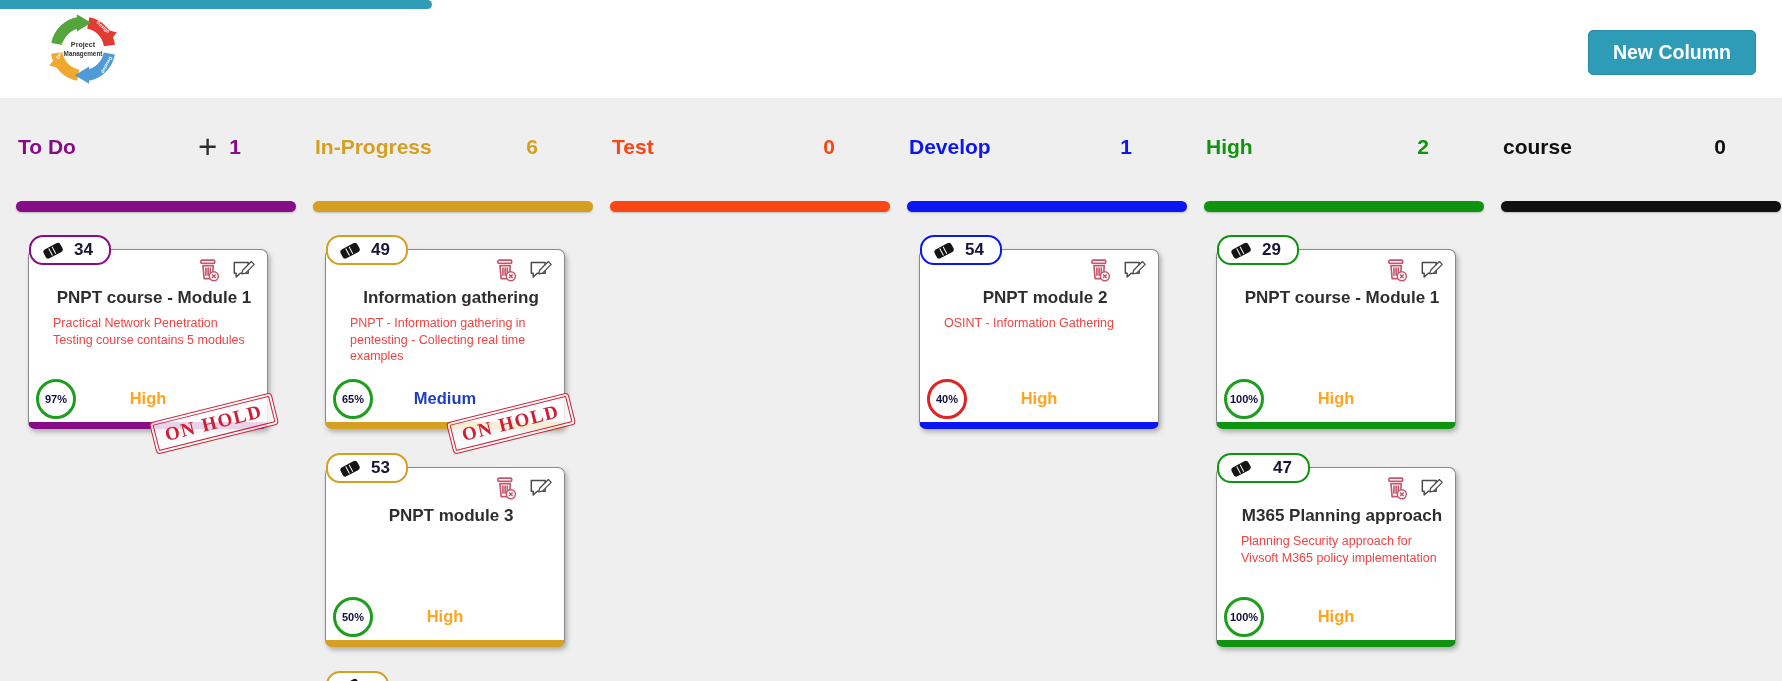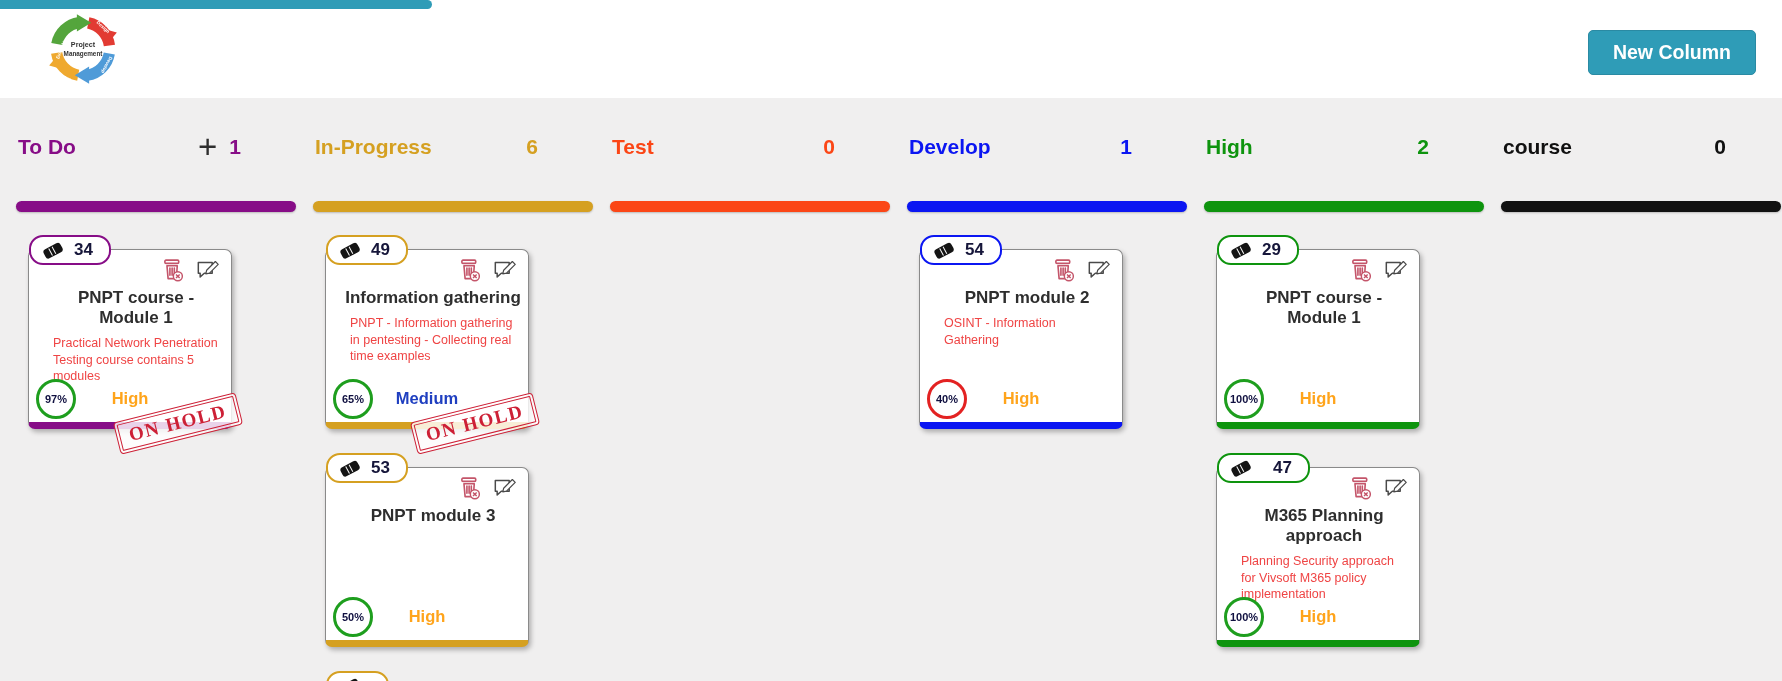--- a/index.html
+++ b/index.html
@@ -21,21 +21,21 @@
   .board { position:absolute; top:98px; left:0; right:0; bottom:0; background:#f0efef; overflow:hidden; }
   .columns { display:flex; gap:17px; padding:34px 0 0 16px; }
   .column { width:280px; flex:0 0 280px; }
   .col-head { display:flex; justify-content:space-between; align-items:center;
     padding:0 55px 0 2px; height:30px; font-size:21px; font-weight:600; }
   .col-right { display:flex; align-items:center; gap:12px; }
   .add-card { font-size:33px; font-weight:300; color:#2e2e2e; line-height:22px; cursor:pointer; }
   .col-bar { margin-top:39px; height:11px; border-radius:6px; box-shadow:0 1px 2px rgba(0,0,0,.22); }
   .col-cards { margin-top:23px; padding-left:12px; }
 
-  .card-wrap { position:relative; width:204px; }
+  .card-wrap { position:relative; width:240px; }
   .card-wrap + .card-wrap { margin-top:24px; }
   .tag-badge { position:relative; z-index:2; display:inline-flex; align-items:center; gap:9px;
     margin-left:1px; background:#fff; border:2.5px solid #888; border-radius:14px;
     padding:3px 16px 3px 11px; min-height:30px; min-width:62px; }
   .tag-num { font-size:17px; font-weight:bold; color:#16163a; }
 
   .card { position:relative; margin-top:-16px; background:#fff; border:1px solid #8a8a8a;
     border-bottom:7px solid #8a8a8a; border-radius:7px; height:180px;
     box-shadow:2px 3px 5px rgba(0,0,0,.28);padding-left:12px; }
   .card-icons { position:absolute; top:8px; right:10px; display:flex; gap:13px; align-items:flex-start; }

